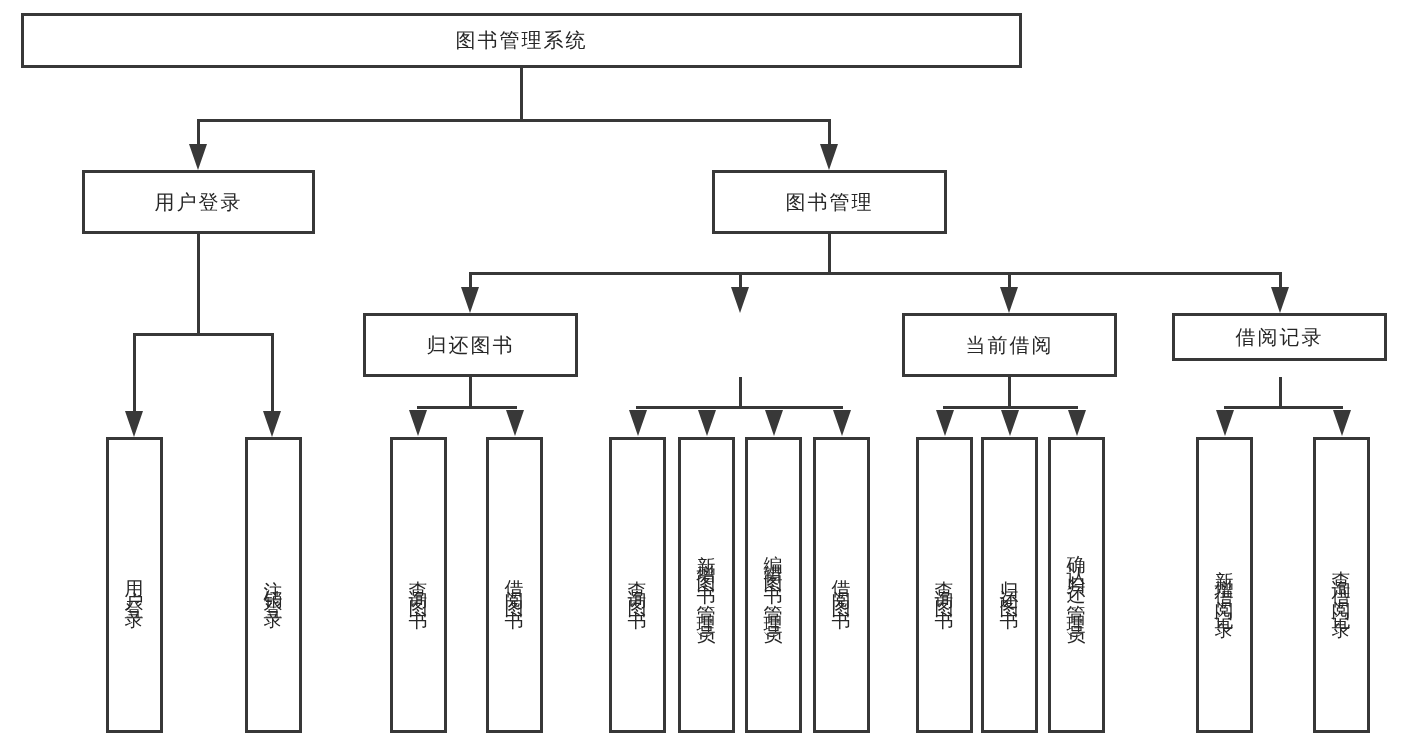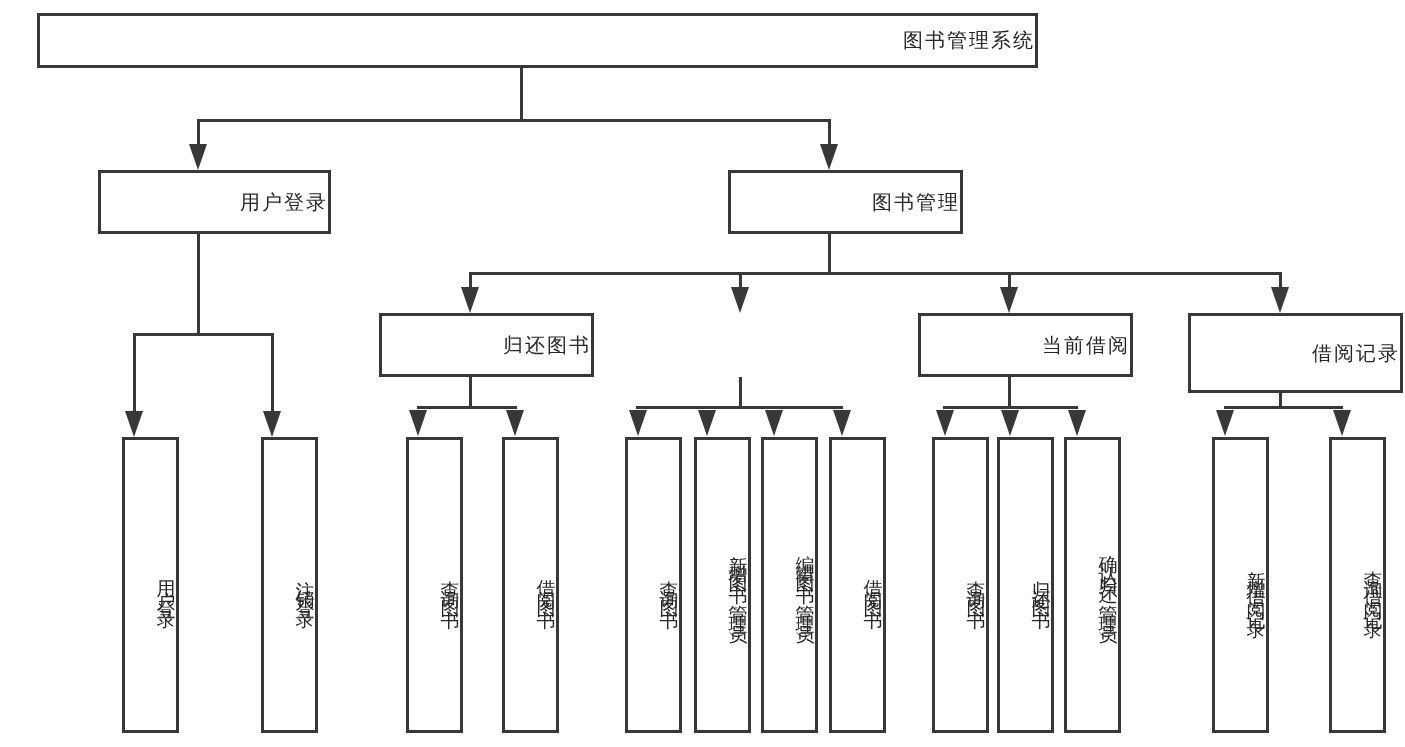--- a/index.html
+++ b/index.html
@@ -15,23 +15,22 @@
   .ar {
     position:absolute; width:0; height:0;
     border-left:9px solid transparent;
     border-right:9px solid transparent;
     border-top:26px solid var(--line,#383838);
   }
   .bx {
     position:absolute;
     background:var(--fill,#fff);
     border:3px solid var(--line,#383838);
-    display:flex; align-items:center; justify-content:flex-end;
+    display:flex; align-items:center; justify-content:center;
     color:var(--text,#262626);
-    margin-left:16px;
   }
   .bx .lbl {
     font-size:20px; letter-spacing:2px; white-space:nowrap;
   }
   .leaf .lbl {
     writing-mode:vertical-rl;
     text-orientation:mixed;
     font-size:19px;
     letter-spacing:10px;
     line-height:1;
@@ -109,21 +108,21 @@
   <div class="bx" style="left:712px;top:170px;width:235px;height:64px">
     <span class="lbl">图书管理</span>
   </div>
 
   <div class="bx" style="left:363px;top:313px;width:215px;height:64px">
     <span class="lbl">归还图书</span>
   </div>
   <div class="bx" style="left:902px;top:313px;width:215px;height:64px">
     <span class="lbl">当前借阅</span>
   </div>
-  <div class="bx" style="left:1172px;top:313px;width:215px;height:80px">
+  <div class="bx" style="left:1172px;top:313px;width:215px;height:48px">
     <span class="lbl">借阅记录</span>
   </div>
 
   <div class="bx leaf" style="left:106px;top:437px;width:57px;height:296px">
     <span class="lbl">用户登录</span>
   </div>
   <div class="bx leaf" style="left:245px;top:437px;width:57px;height:296px">
     <span class="lbl">注销登录</span>
   </div>
 

